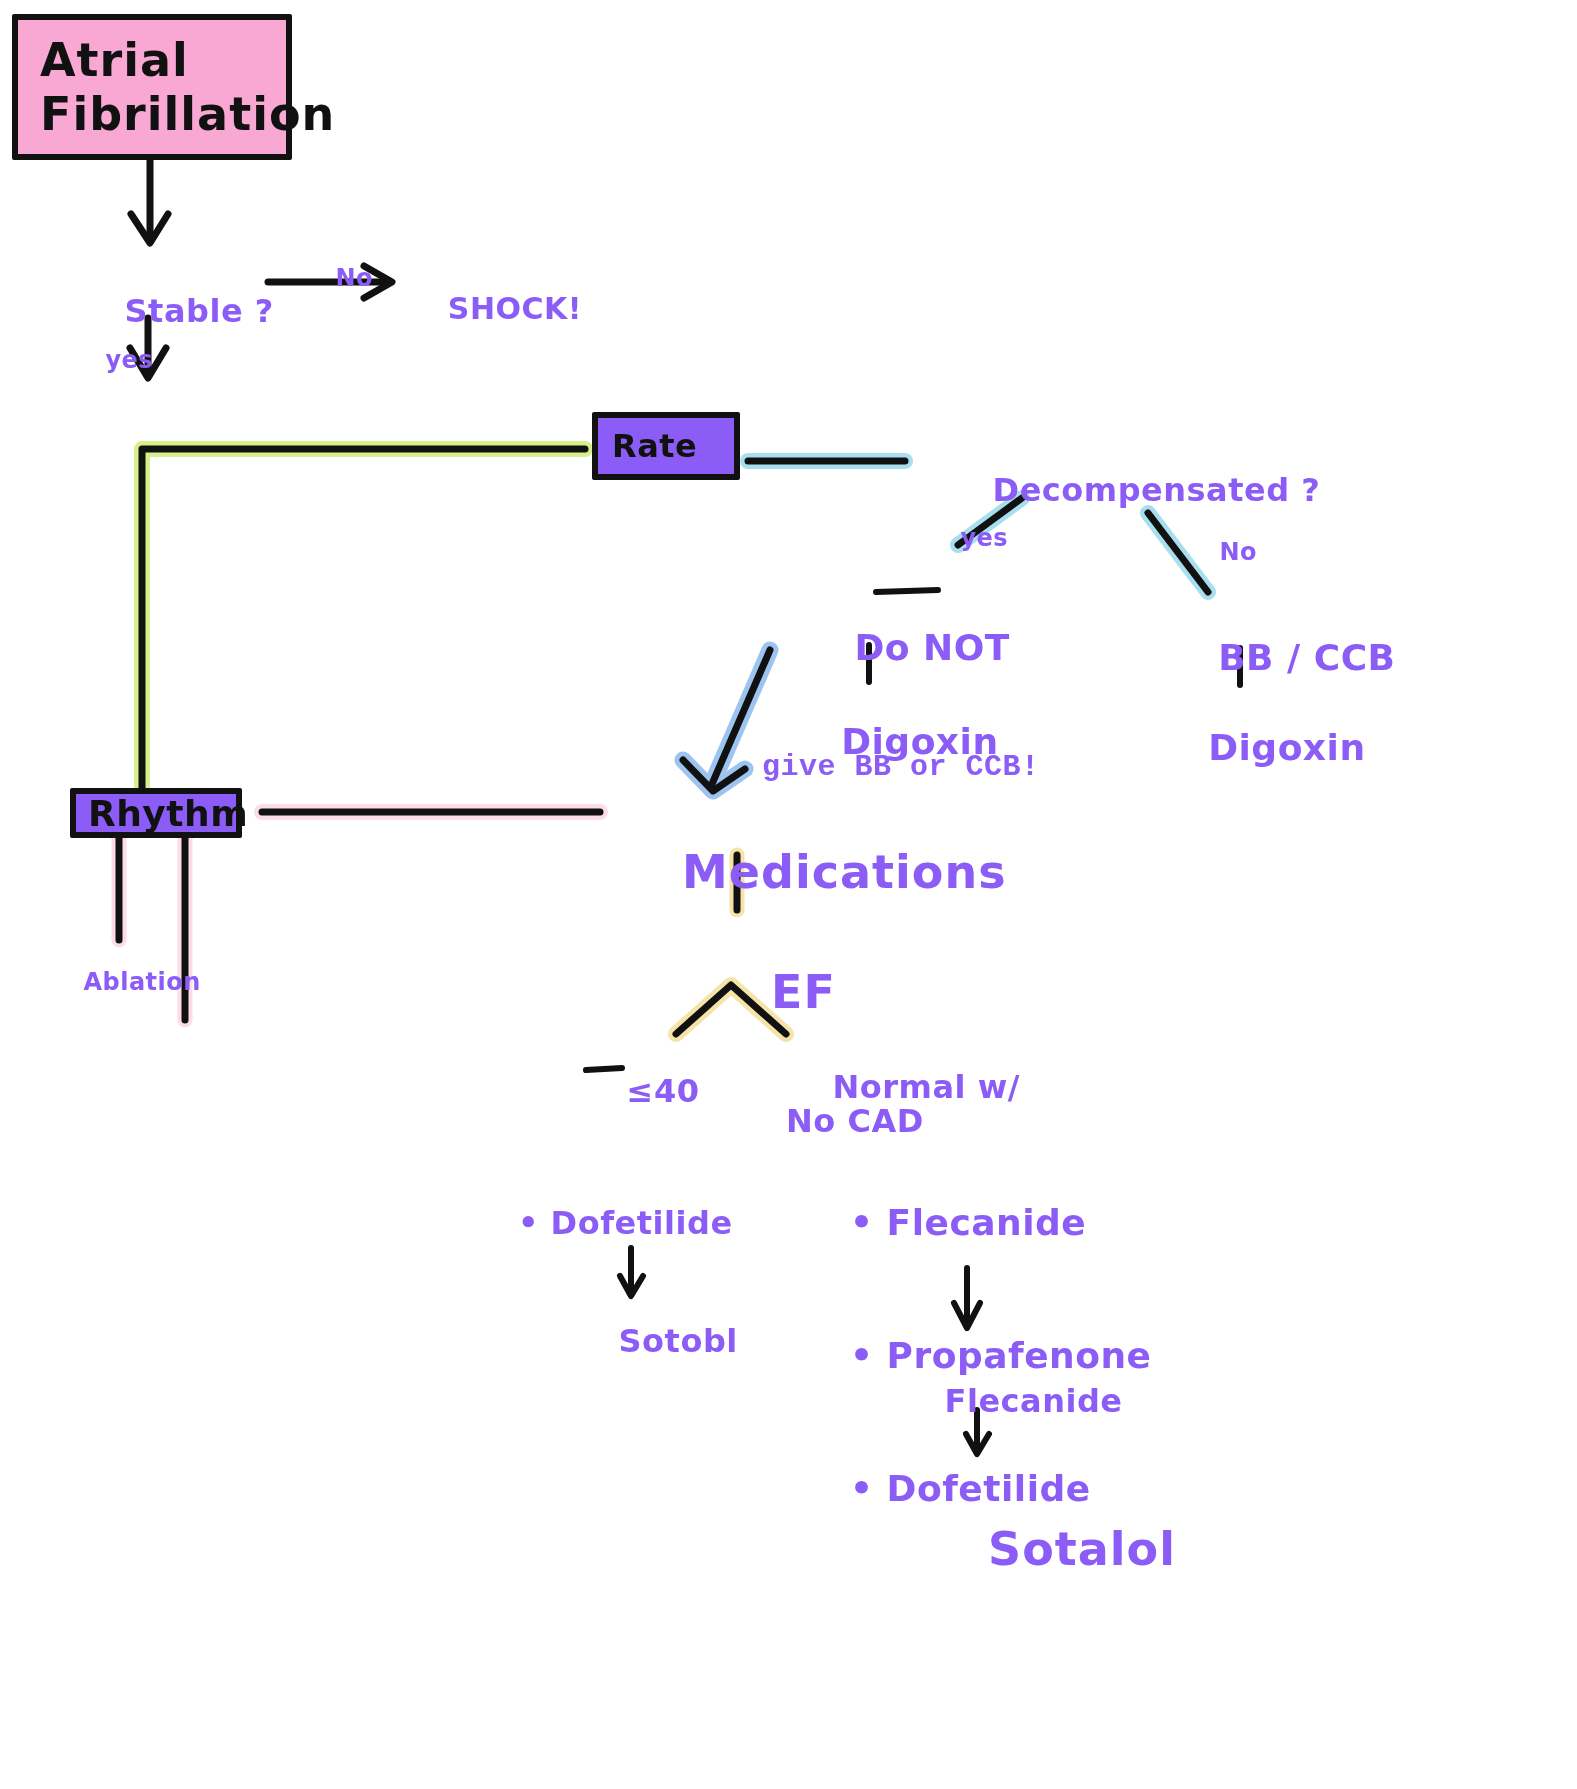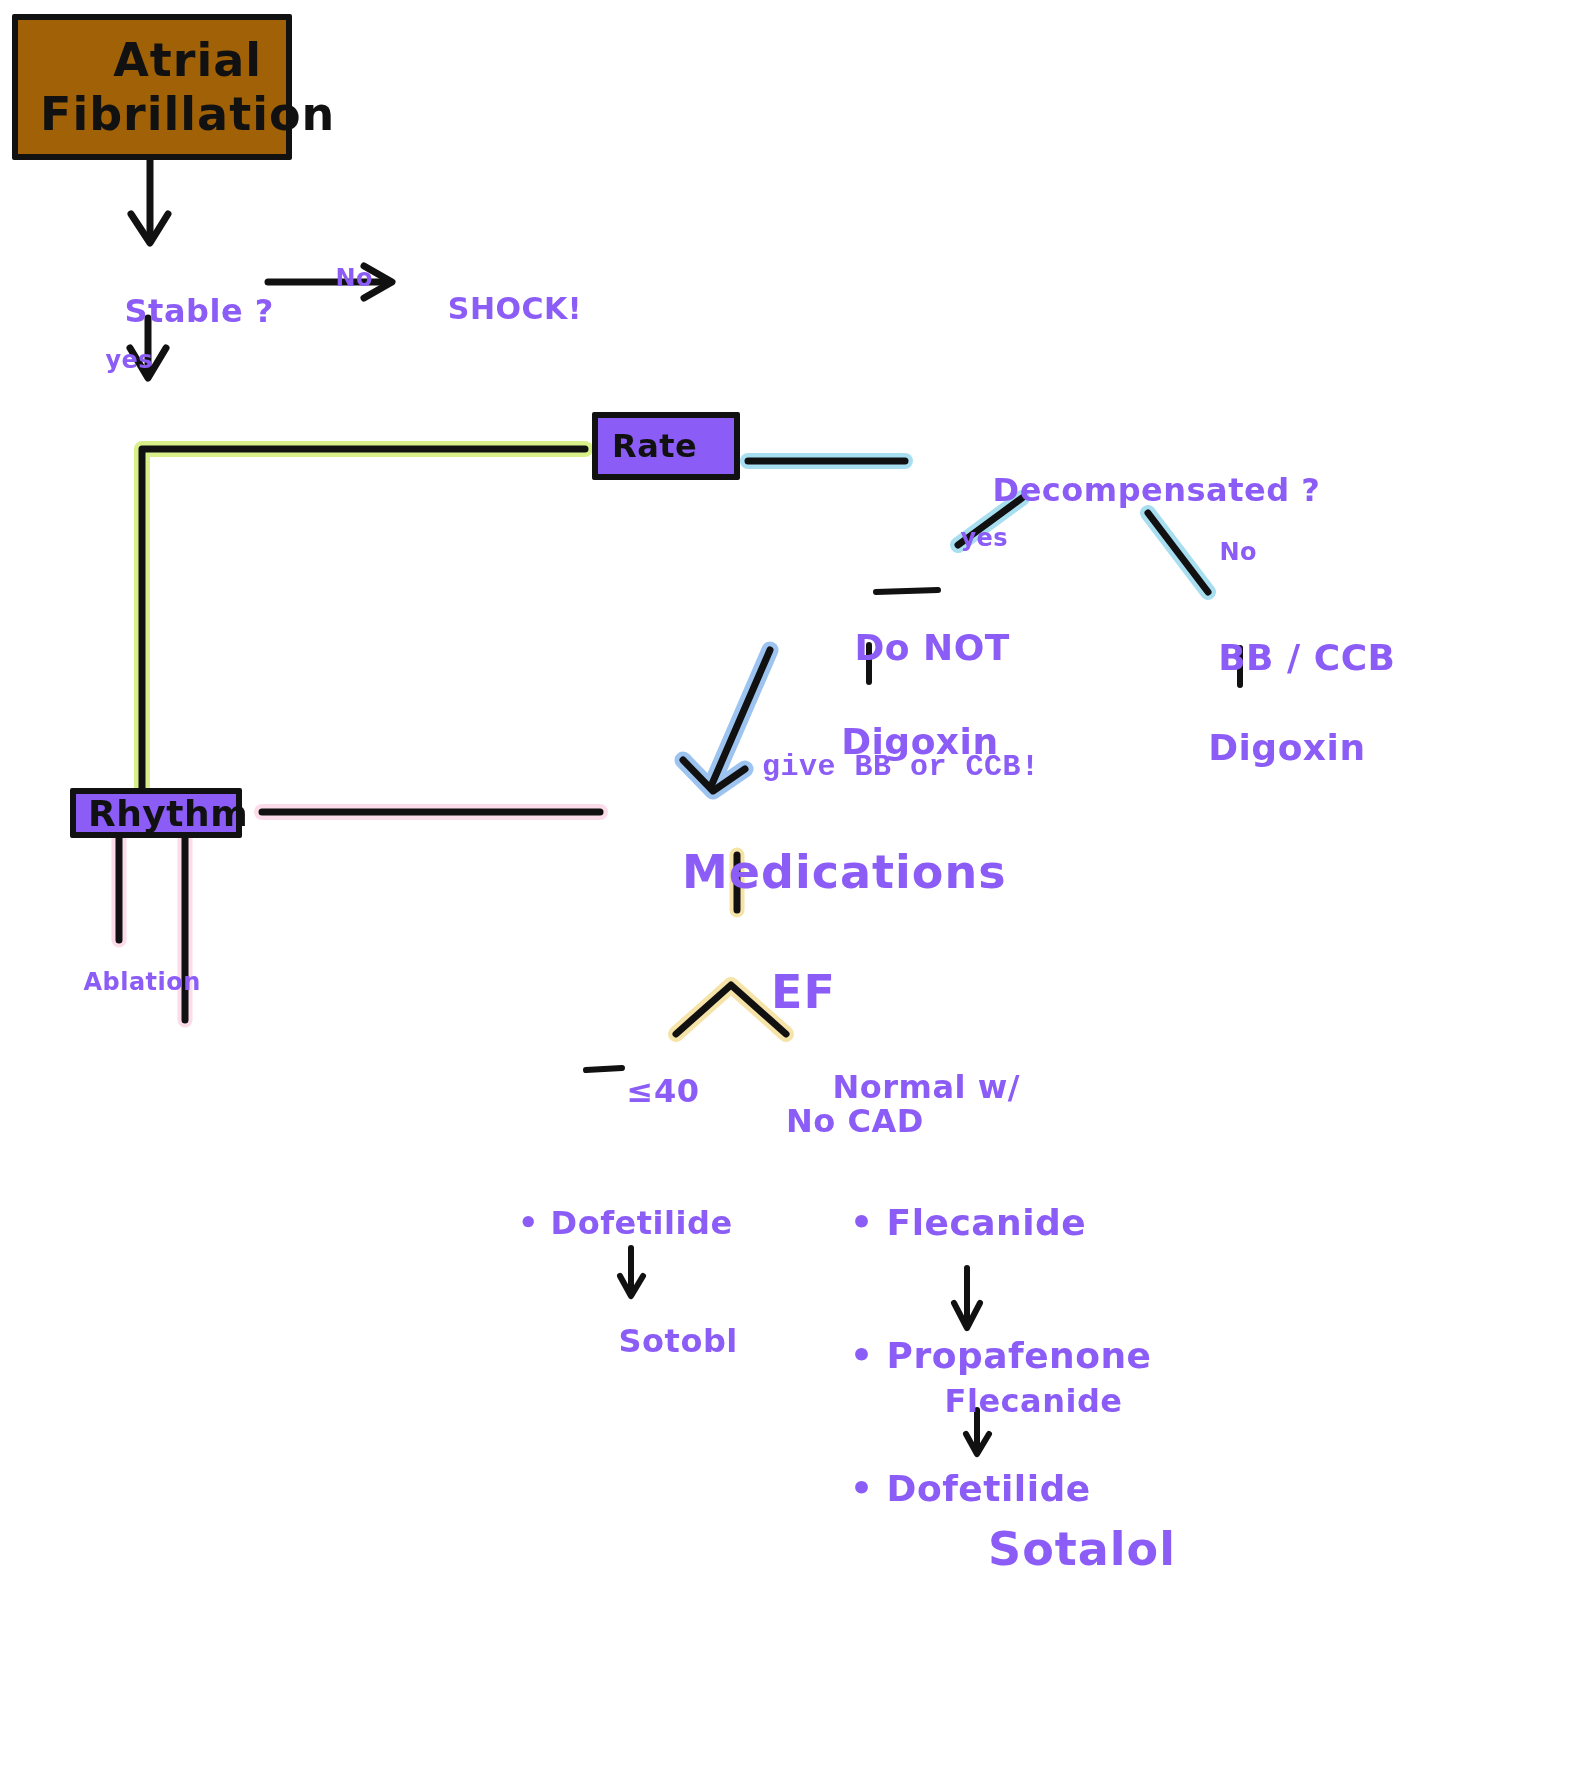--- a/index.html
+++ b/index.html
@@ -35,23 +35,22 @@
   
   .box {
     position: absolute;
     box-sizing: border-box;
     border: 6px solid #111111;
     display: flex;
     align-items: center;
     justify-content: flex-start;
   }
   .box-af {
-    background: #a16207;
+    background: #f9a8d4;
     border-radius: 2px;
-    text-align: center;
   }
   .box-teal {
     background: #8b5cf6;
     border-radius: 2px;
   }
   .box-label {
     font-weight: 700;
     letter-spacing: 0.5px;
   }
 

